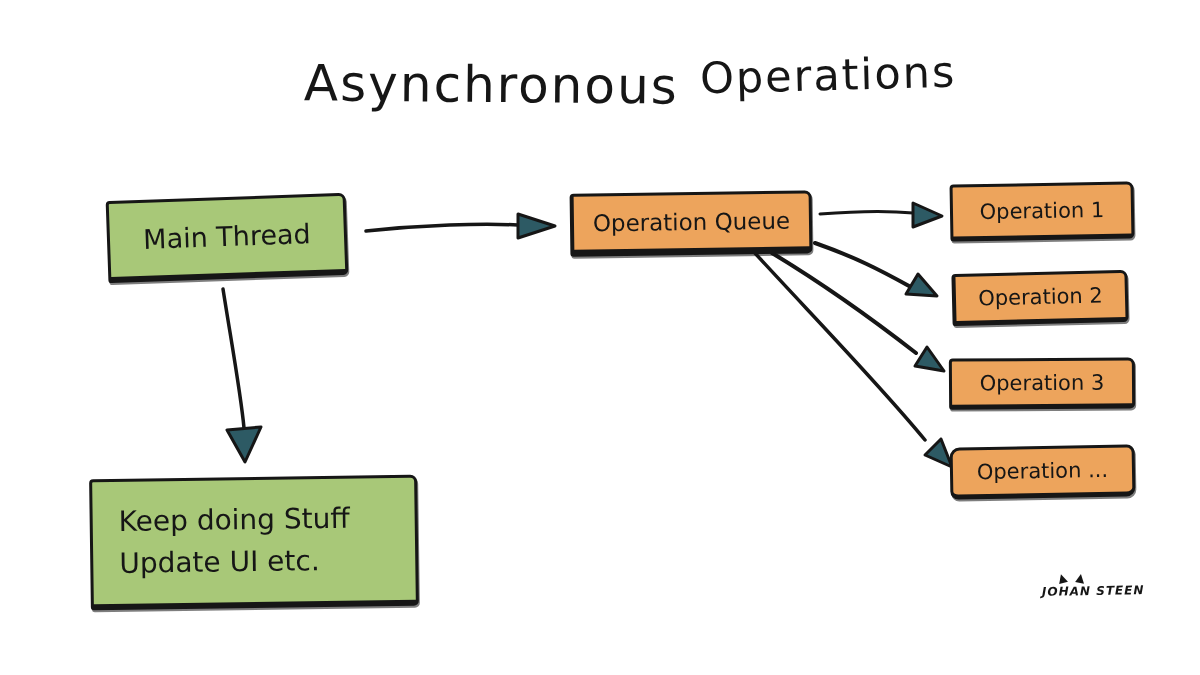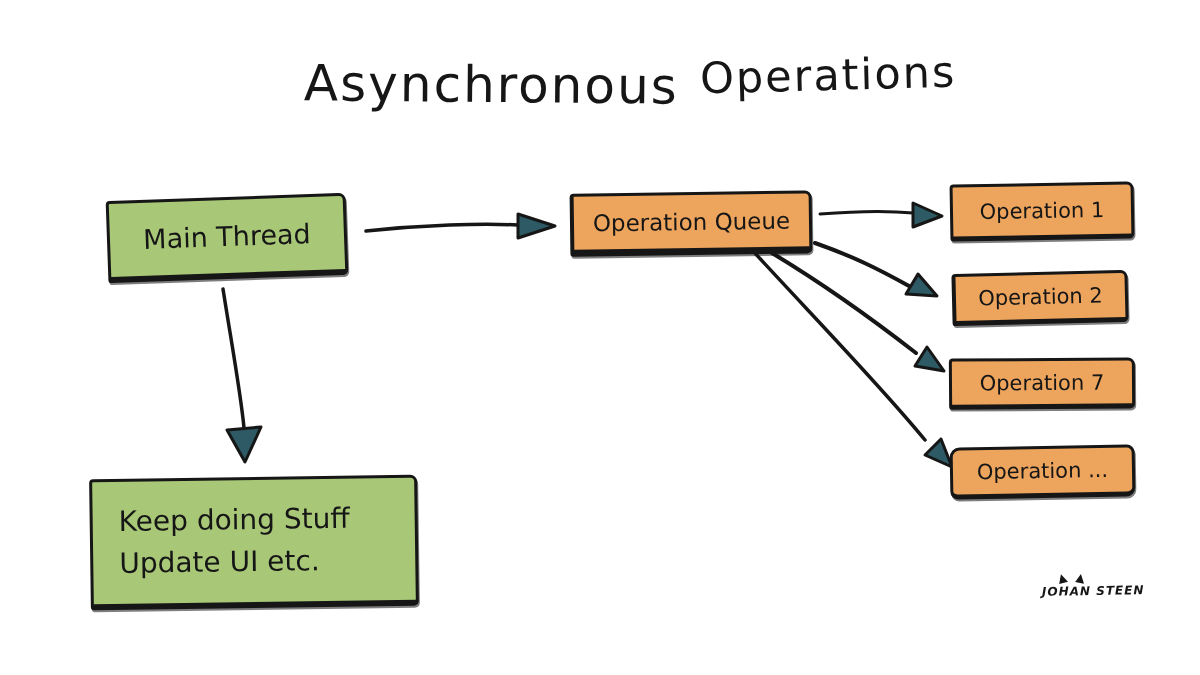--- a/index.html
+++ b/index.html
@@ -91,21 +91,21 @@
     <span class="label">Operation Queue</span>
   </div>
 
   <div class="box op op-1">
     <span class="label">Operation 1</span>
   </div>
   <div class="box op op-2">
     <span class="label">Operation 2</span>
   </div>
   <div class="box op op-3">
-    <span class="label">Operation 7</span>
+    <span class="label">Operation 3</span>
   </div>
   <div class="box op op-4">
     <span class="label">Operation ...</span>
   </div>
 
   <div class="box keep-box">
     <span class="label">Keep doing Stuff</span>
     <span class="label">Update UI etc.</span>
   </div>
 

